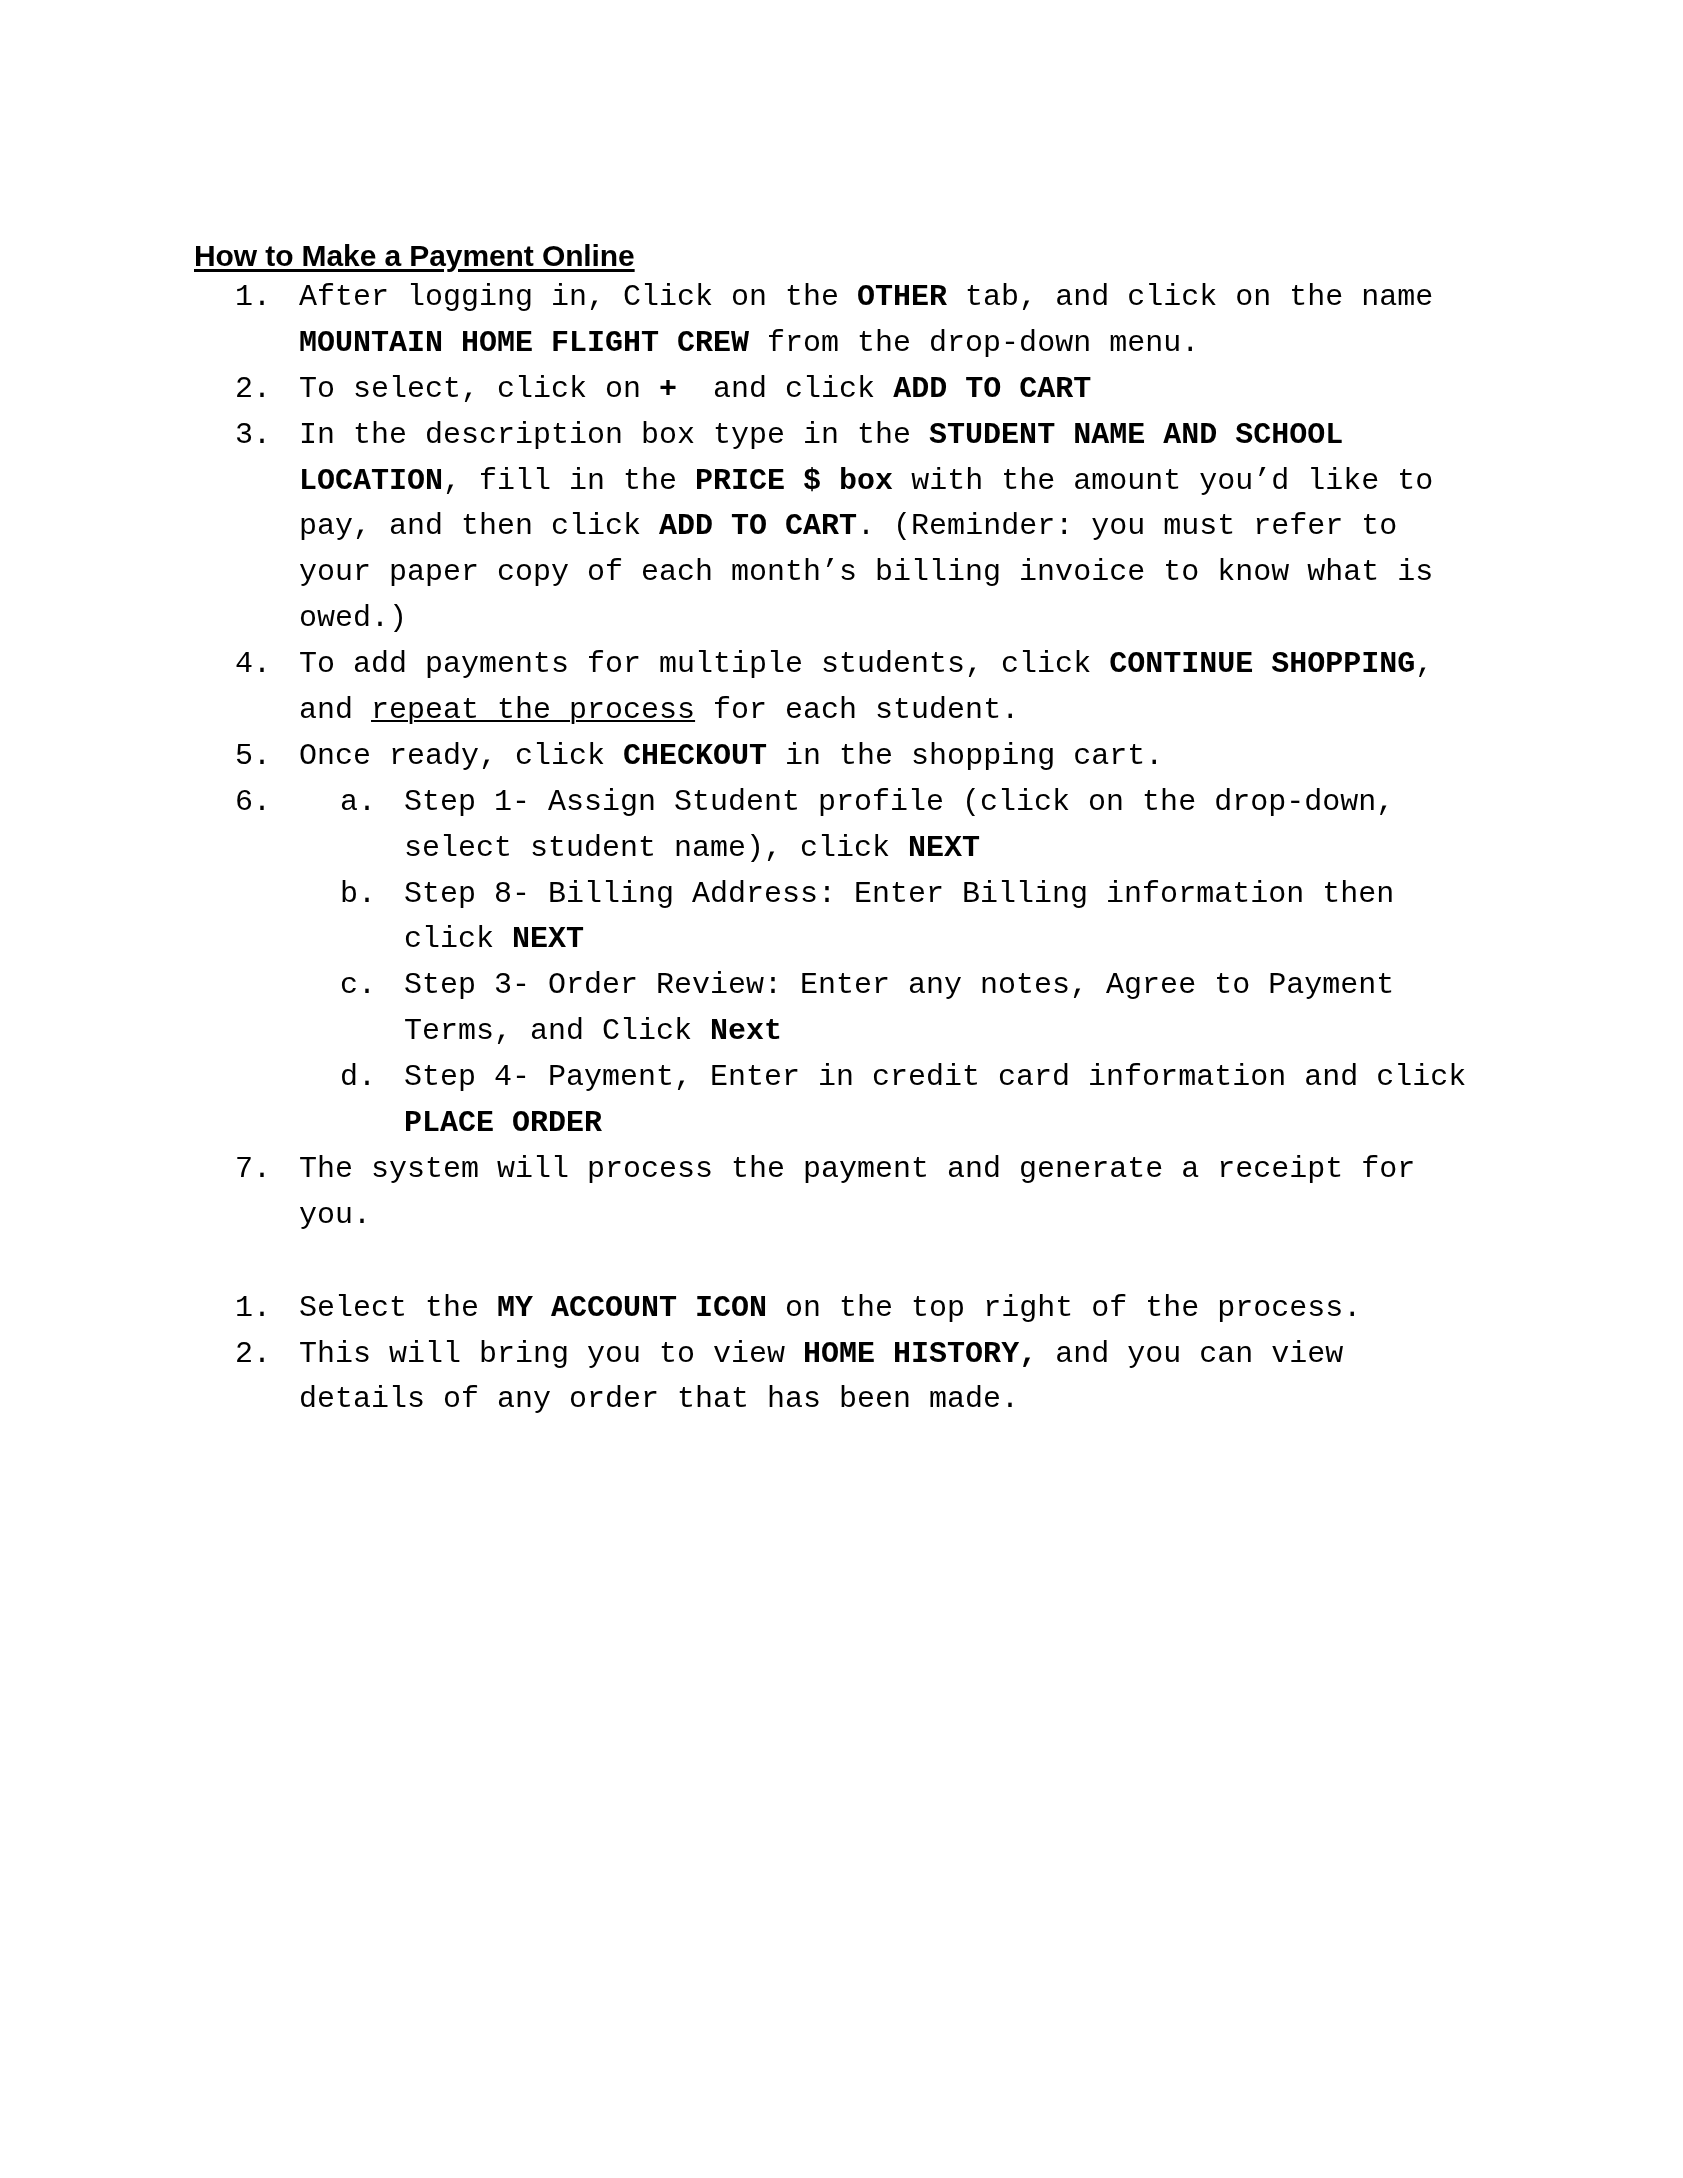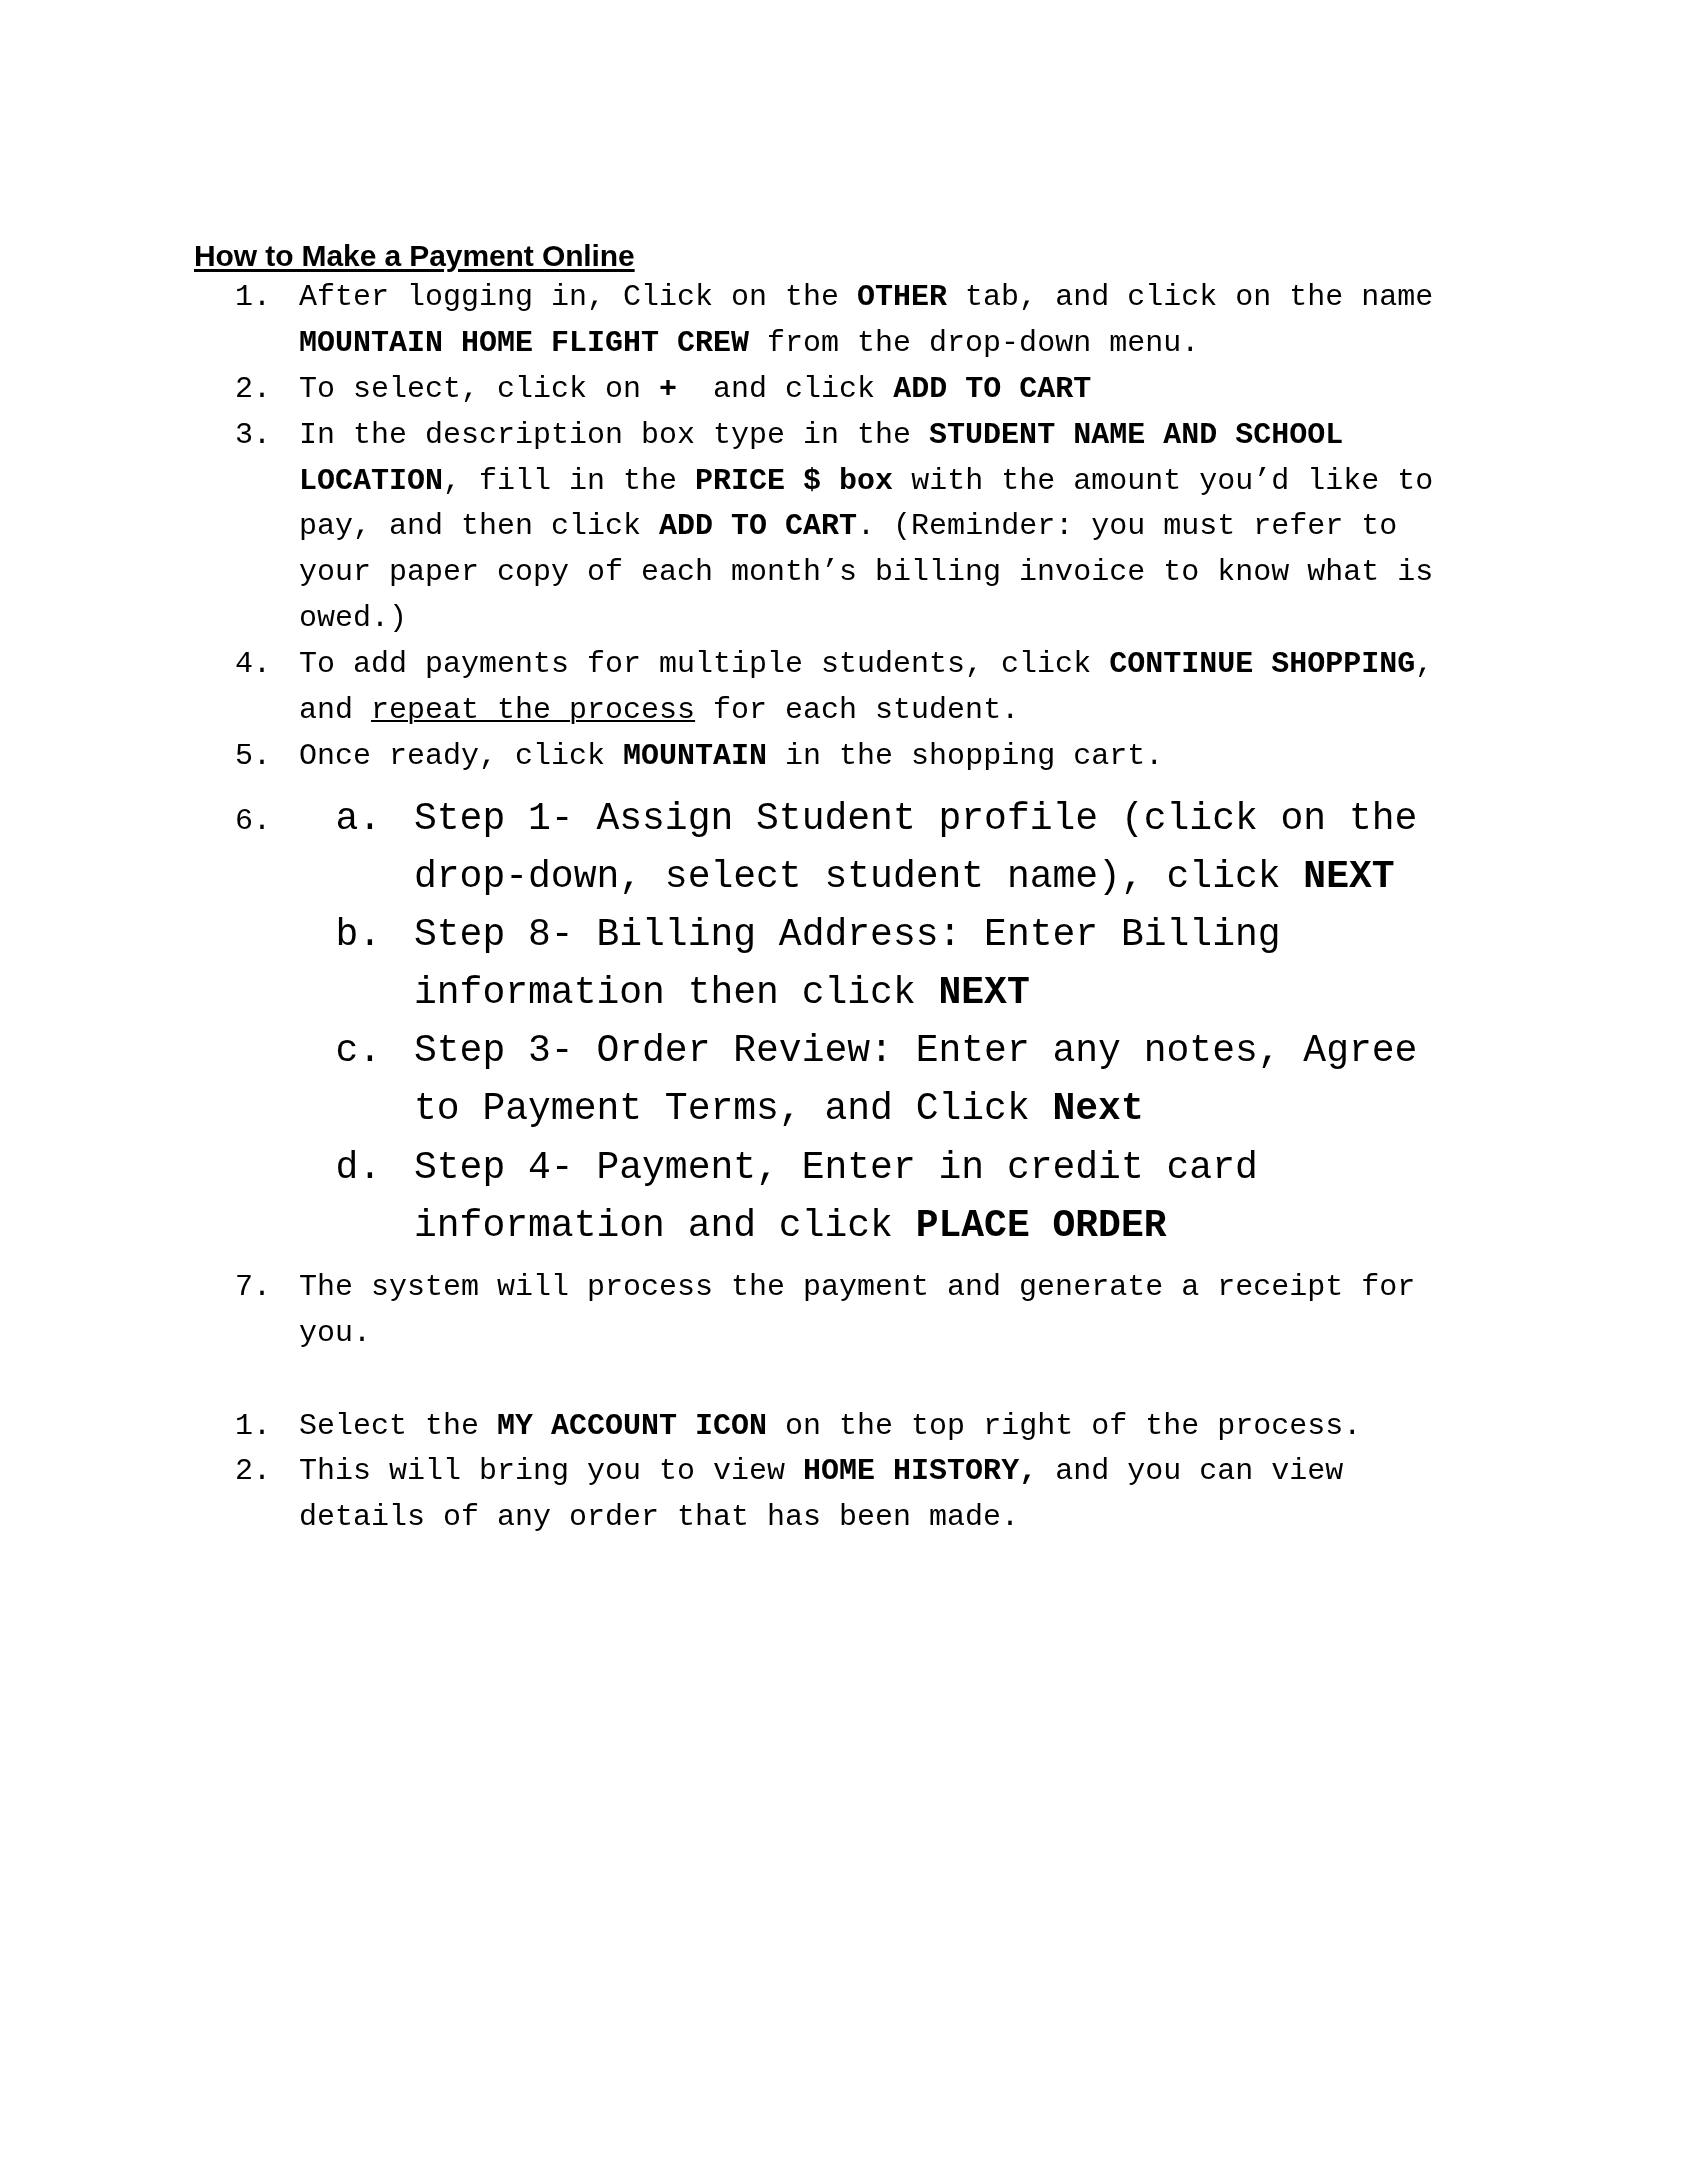--- a/index.html
+++ b/index.html
@@ -52,23 +52,23 @@
   }
 
   ol.level1 > li {
     padding-left: 10px;
     margin: 0;
     font-family: Liberation Mono, monospace;
   }
 
   ol.level2 {
     list-style-type: lower-alpha;
-    margin: 10px;
+    margin: 0;
     padding-left: 95px;
-    font-size: 38px;
+    font-size: 30px;
     line-height: 1.53;
   }
 
   ol.level2 > li {
     padding-left: 10px;
     margin: 0;
   }
 
   .b { font-weight: bold; }
   .u { text-decoration: underline; text-underline-offset: 2px; text-decoration-thickness: 2px; }
@@ -96,21 +96,21 @@
       <li>
         <span><span>To select, click on </span><span class="b">+</span><span class="nowrap-space">  and click </span><span class="b">ADD TO CART</span></span>
       </li>
       <li>
         <span><span>In the description box type in the </span><span class="b">STUDENT NAME AND SCHOOL LOCATION</span><span>, fill in the </span><span class="b">PRICE $ box</span><span> with the amount you’d like to pay, and then click </span><span class="b">ADD TO CART</span><span>. (Reminder: you must refer to your paper copy of each month’s billing invoice to know what is owed.)</span></span>
       </li>
       <li>
         <span><span>To add payments for multiple students, click </span><span class="b">CONTINUE SHOPPING</span><span>, and </span><span class="u">repeat the process</span><span> for each student.</span></span>
       </li>
       <li>
-        <span><span>Once ready, click </span><span class="b">MOUNTAIN</span><span> in the shopping cart.</span></span>
+        <span><span>Once ready, click </span><span class="b">CHECKOUT</span><span> in the shopping cart.</span></span>
       </li>
       <li>
         <ol class="level2">
           <li>
             <span><span>Step 1- Assign Student profile (click on the drop-down, select student name), click </span><span class="b">NEXT</span></span>
           </li>
           <li>
             <span><span>Step 8- Billing Address: Enter Billing information then click </span><span class="b">NEXT</span></span>
           </li>
           <li>

